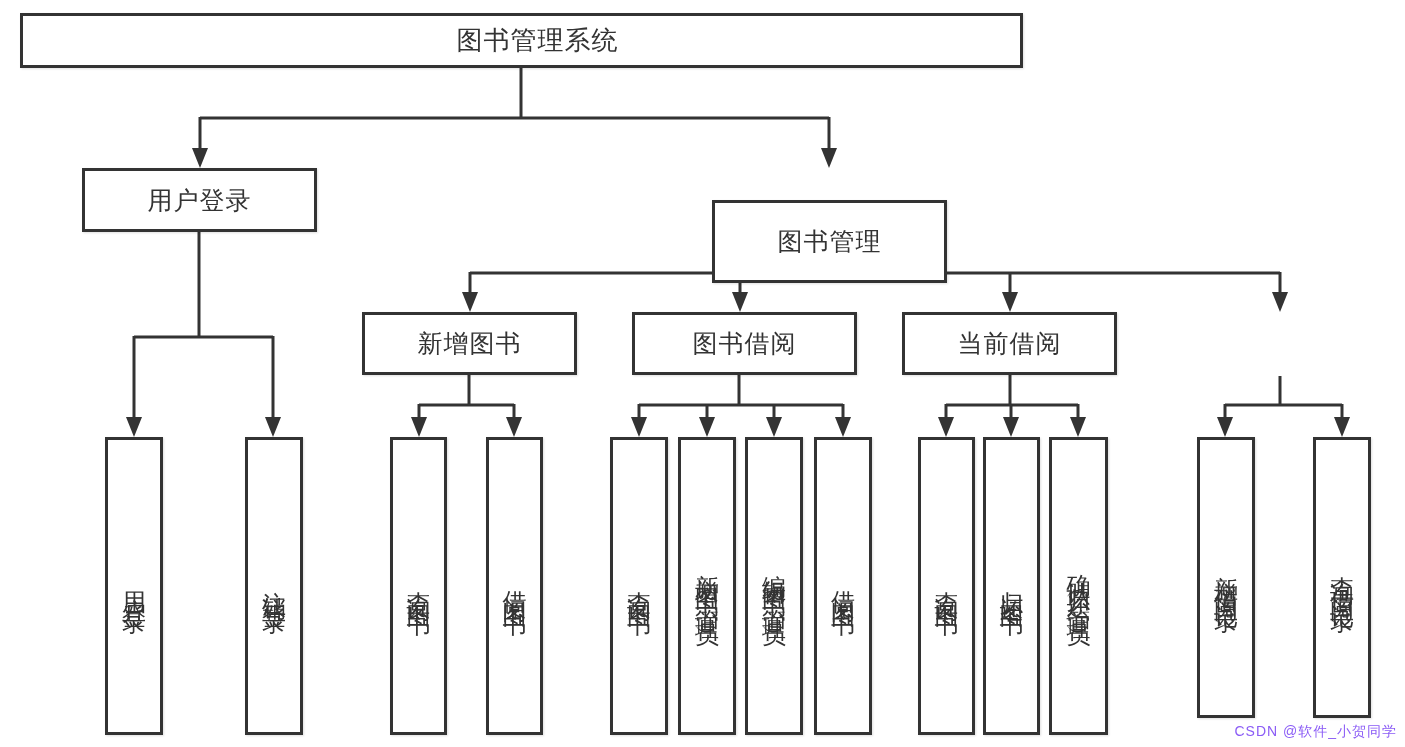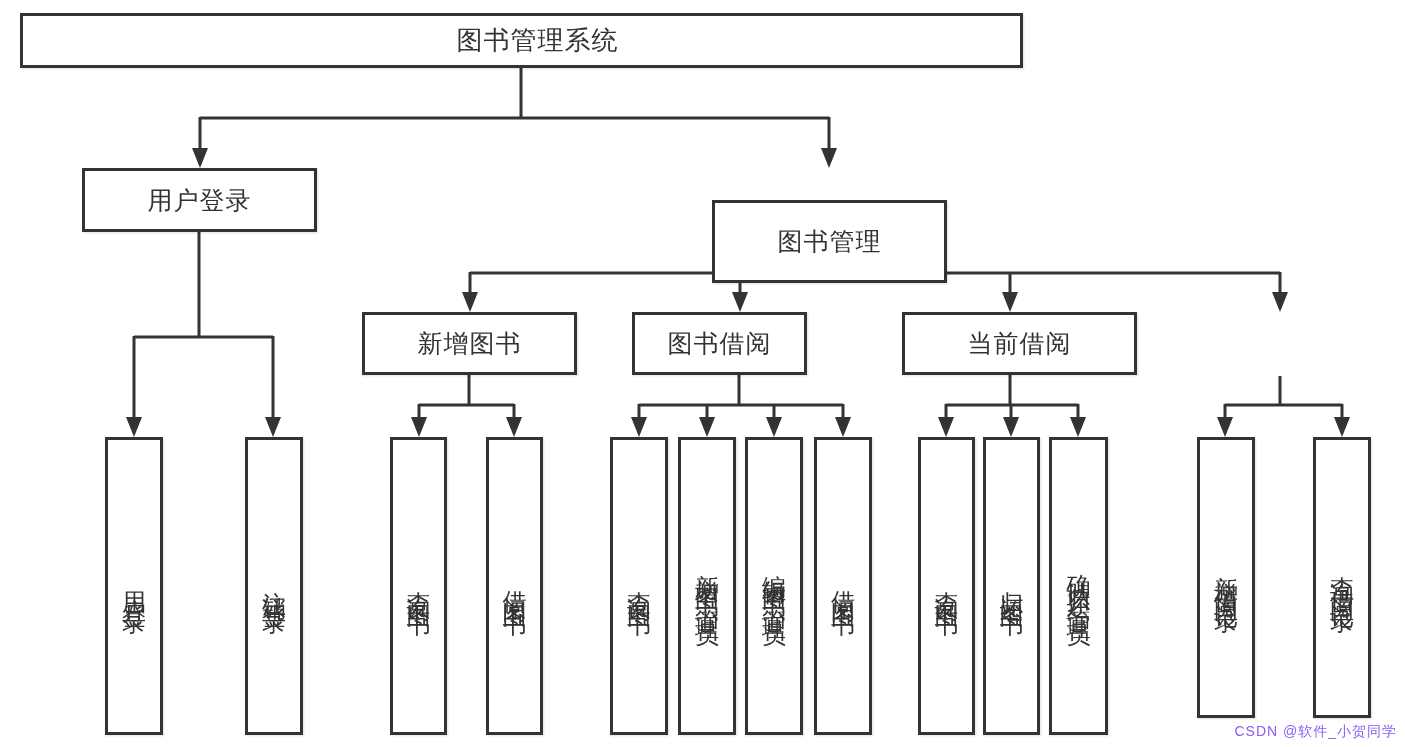--- a/index.html
+++ b/index.html
@@ -91,22 +91,22 @@
       <polygon points="1334,417 1350,417 1342,437"></polygon>
     </g>
   </svg>
 
   <div class="node h-node root" style="left:20px;top:13px;width:1003px;height:55px;">图书管理系统</div>
 
   <div class="node h-node" style="left:82px;top:168px;width:235px;height:64px;">用户登录</div>
   <div class="node h-node" style="left:712px;top:168px;width:235px;height:83px;margin-top:32px;">图书管理</div>
 
   <div class="node h-node" style="left:362px;top:312px;width:215px;height:63px;">新增图书</div>
-  <div class="node h-node" style="left:632px;top:312px;width:175px;height:63px;">图书借阅</div>
-  <div class="node h-node" style="left:902px;top:312px;width:235px;height:63px;">当前借阅</div>
+  <div class="node h-node" style="left:632px;top:312px;width:225px;height:63px;">图书借阅</div>
+  <div class="node h-node" style="left:902px;top:312px;width:215px;height:63px;">当前借阅</div>
 
   <div class="node v-node" style="left:105px;top:437px;width:58px;height:298px;">用户登录</div>
   <div class="node v-node" style="left:245px;top:437px;width:58px;height:298px;">注销登录</div>
 
   <div class="node v-node" style="left:390px;top:437px;width:57px;height:298px;">查询图书</div>
   <div class="node v-node" style="left:486px;top:437px;width:57px;height:298px;">借阅图书</div>
 
   <div class="node v-node" style="left:610px;top:437px;width:58px;height:298px;">查询图书</div>
   <div class="node v-node" style="left:678px;top:437px;width:58px;height:298px;">新增图书（管理员）</div>
   <div class="node v-node" style="left:745px;top:437px;width:58px;height:298px;">编辑图书（管理员）</div>

